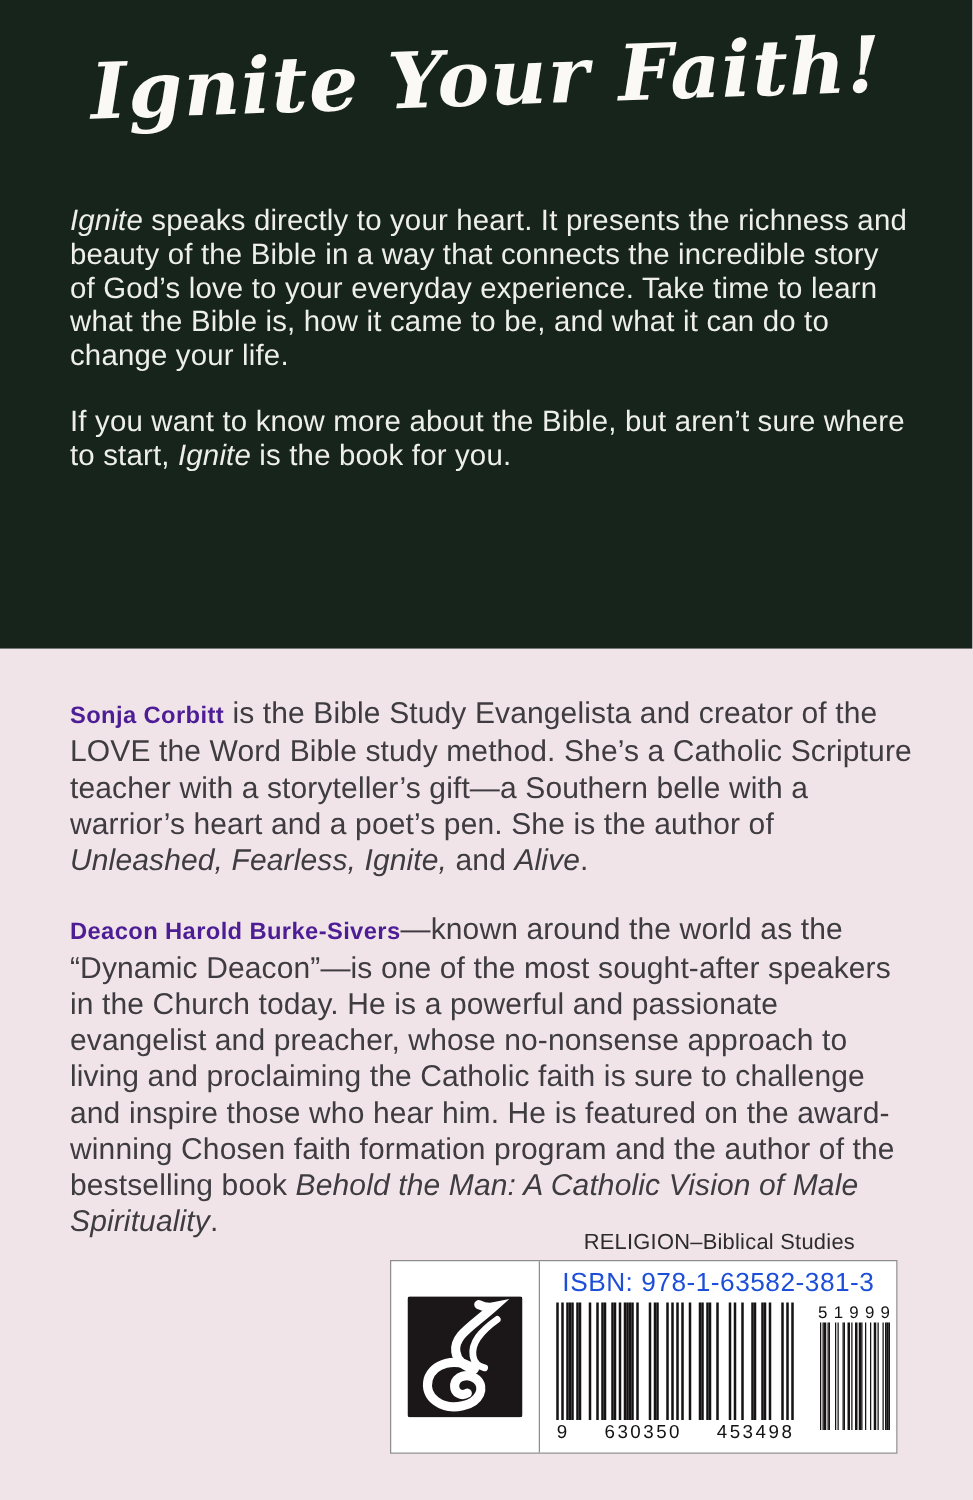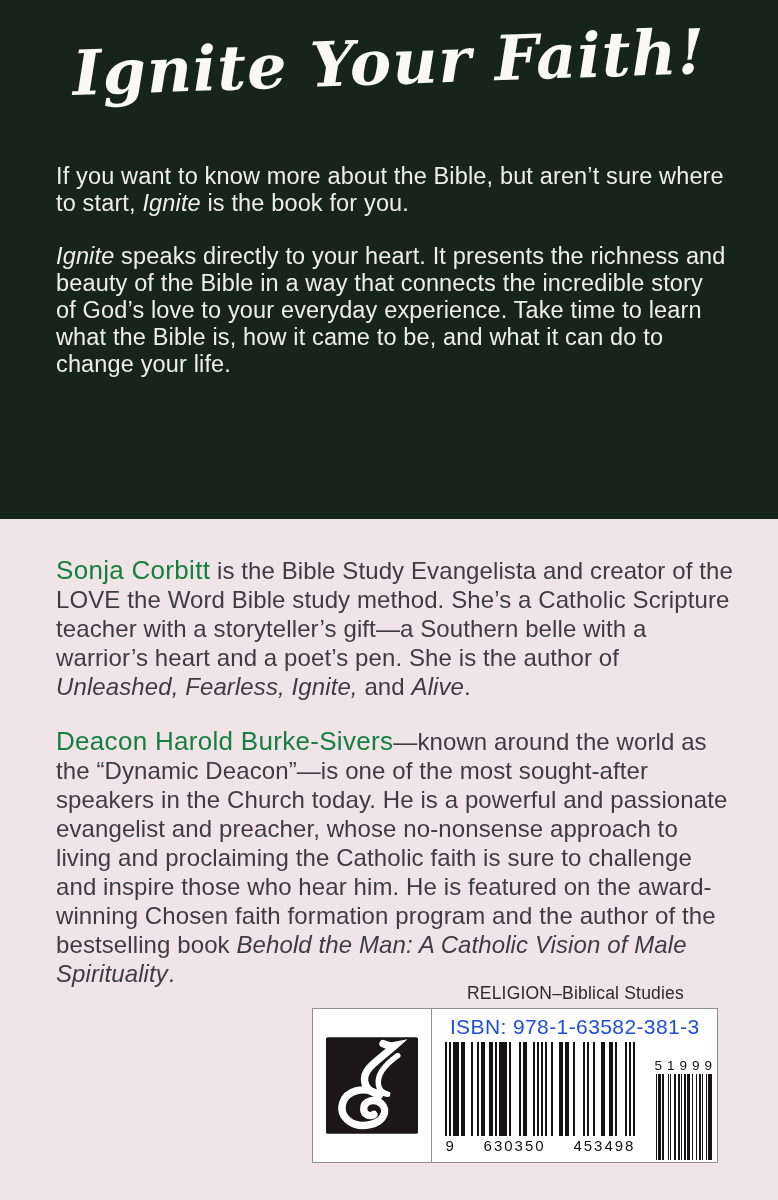--- a/index.html
+++ b/index.html
@@ -13,21 +13,21 @@
             font-size:62px;color:#faf9f5;transform:rotate(-2deg);letter-spacing:1px;}
   .blurb{position:absolute;top:163px;left:56px;width:672px;}
   .para{margin:0 0 26px;font-size:23.5px;line-height:27px;letter-spacing:0.15px;
         color:#edefe8;}
   .it{font-style:italic;}
 
   
   .bottom{position:absolute;top:519px;left:0;width:778px;height:681px;background:#f1e4e8;}
   .bios{position:absolute;top:37px;left:56px;width:678px;}
   .bio{margin:0 0 26px;font-size:24px;line-height:29px;letter-spacing:0.1px;color:#3e3c40;}
-  .bio-name{font-weight:400;color:#15803d;font-size:26px;letter-spacing:0.3px;}
+  .bio-name{font-weight:700;color:#4c1d95;font-size:19px;letter-spacing:0.3px;}
 
   .category{position:absolute;top:464px;right:94px;font-size:17.5px;
             color:#2c2b2d;letter-spacing:0.2px;}
 
   
   .barcode-box{position:absolute;left:312px;top:489px;width:406px;height:155px;
                background:#ffffff;border:1px solid #8e8e8e;box-sizing:border-box;
                display:flex;}
   .logo-cell{width:130px;border-right:1px solid #8e8e8e;display:flex;
              align-items:center;justify-content:center;}
@@ -36,35 +36,35 @@
   .isbn-label{font-size:21px;color:#1d4ed8;letter-spacing:0.4px;margin-bottom:3px;}
   .codes-row{display:flex;align-items:flex-start;width:100%;padding-left:13px;
              box-sizing:border-box;}
   .bars{display:flex;}
   .bars i{display:block;height:100%;}
   .bars i.on{background:#151314;}
   .ean{width:190px;}
   .ean .bars{height:94px;}
   .digits{display:flex;justify-content:space-between;width:190px;margin-top:1px;
           font-size:15px;color:#121214;letter-spacing:2px;}
-  .addon{margin-left:14px;display:flex;flex-direction:column;align-items:center;margin-top:16px;}
+  .addon{margin-left:14px;display:flex;flex-direction:column;align-items:center;}
   .price{font-size:13.5px;letter-spacing:5px;padding-left:5px;color:#121214;
          margin-bottom:1px;}
   .addon .bars{height:86px;}
 </style>
 </head>
 <body>
 
 <div class="page">
 
   <section class="top">
     <h1 class="headline">Ignite Your Faith!</h1>
     <div class="blurb">
+      <p class="para"><span class="it">Ignite</span><span> speaks directly to your heart. It presents the richness and beauty of the Bible in a way that connects the incredible story of God’s love to your everyday experience. Take time to learn what the Bible is, how it came to be, and what it can do to change your life.</span></p>
       <p class="para"><span>If you want to know more about the Bible, but aren’t sure where to start, </span><span class="it">Ignite</span><span> is the book for you.</span></p>
-      <p class="para"><span class="it">Ignite</span><span> speaks directly to your heart. It presents the richness and beauty of the Bible in a way that connects the incredible story of God’s love to your everyday experience. Take time to learn what the Bible is, how it came to be, and what it can do to change your life.</span></p>
     </div>
   </section>
 
   <section class="bottom">
 
     <div class="bios">
       <p class="bio">
         <span class="bio-name">Sonja Corbitt</span><span><span> is the Bible Study Evangelista and creator of the LOVE the Word Bible study method. She’s a Catholic Scripture teacher with a storyteller’s gift—a Southern belle with a warrior’s heart and a poet’s pen. She is the author of </span><span class="it">Unleashed, Fearless, Ignite,</span><span> and </span><span class="it">Alive</span><span>.</span></span>
       </p>
       <p class="bio">

